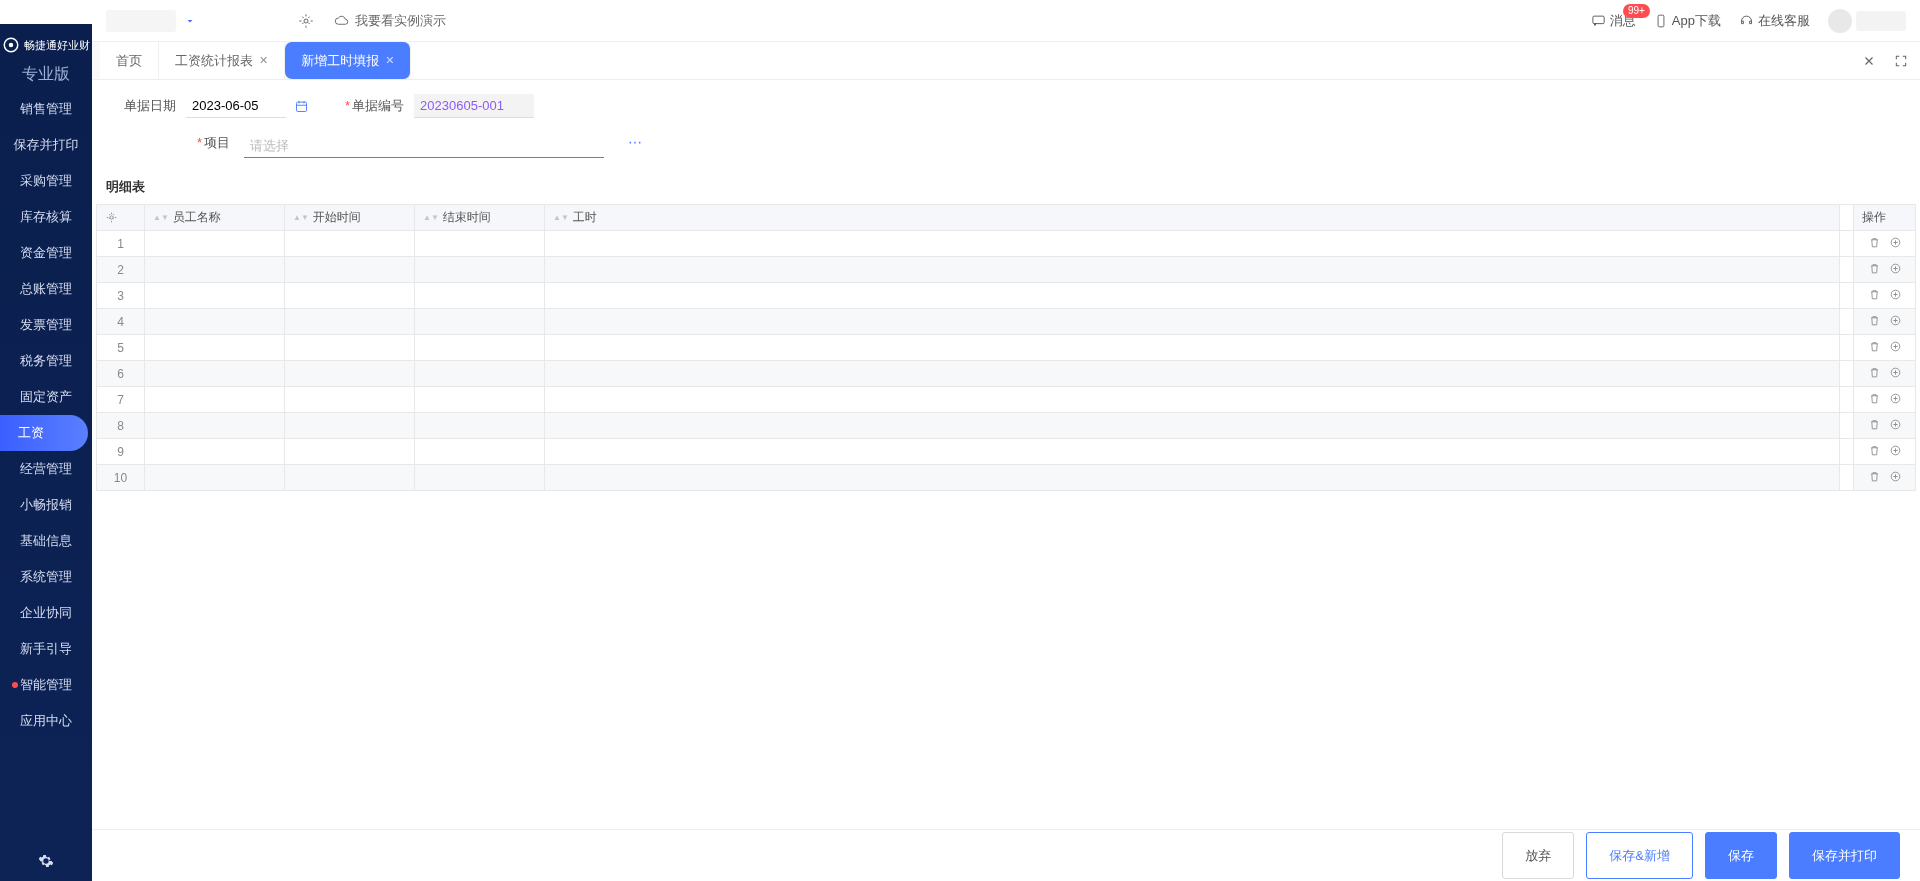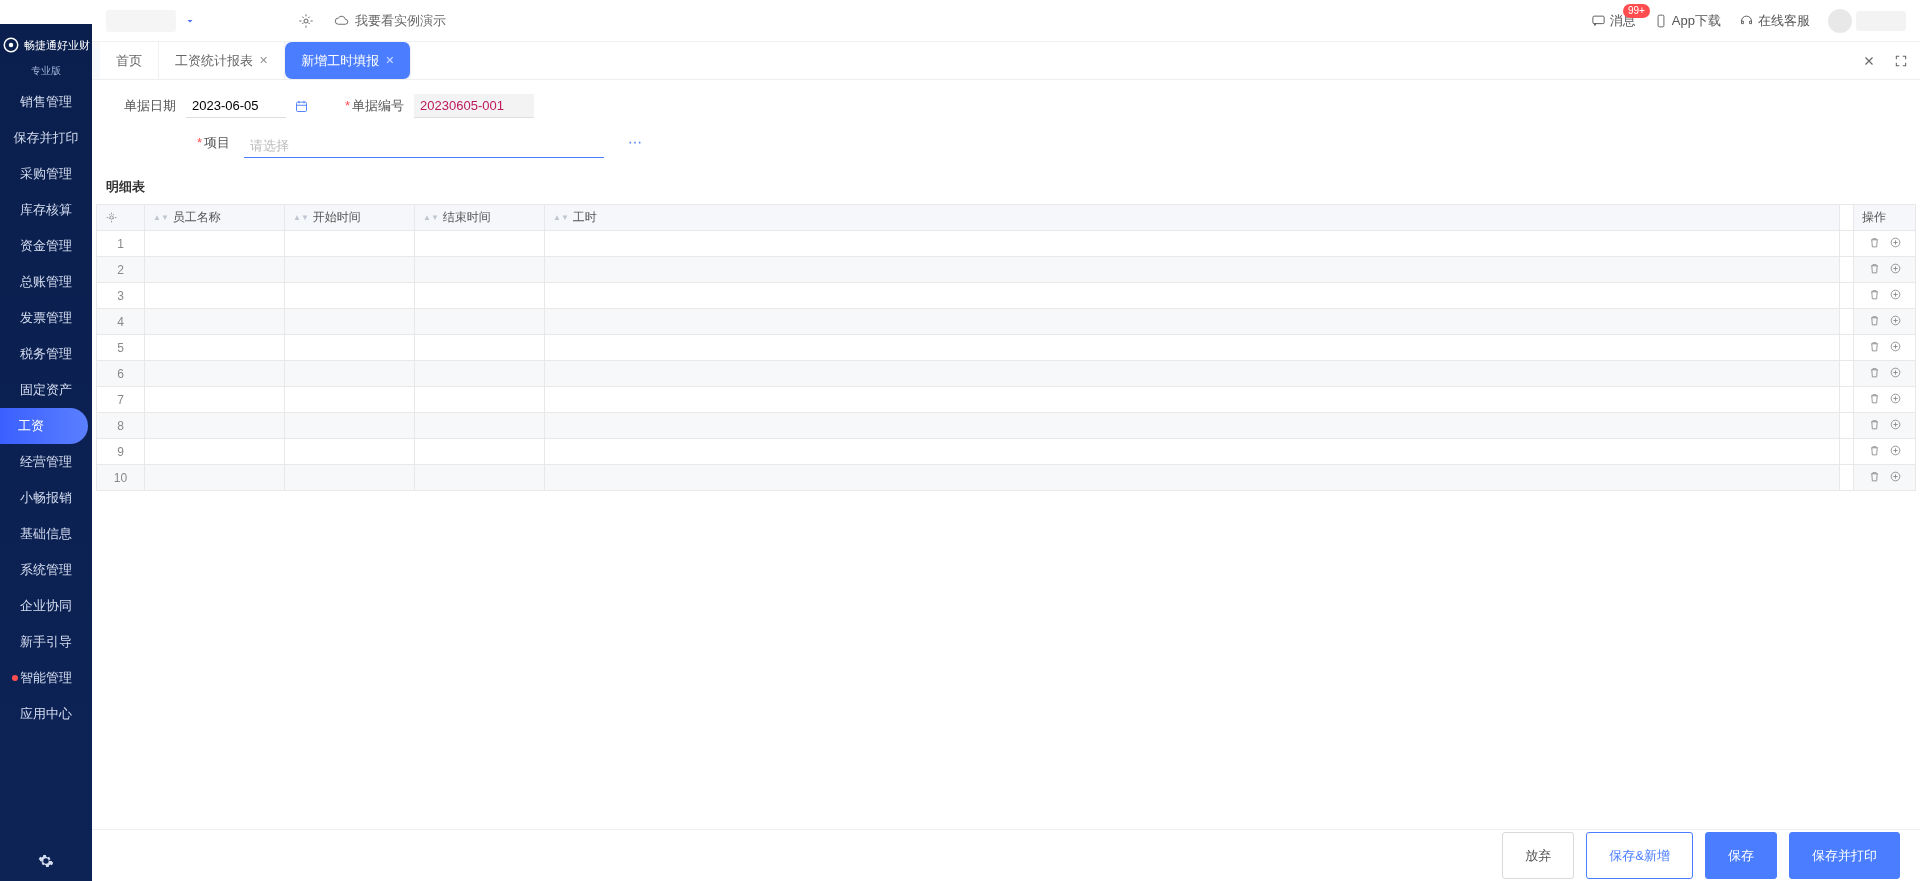--- a/index.html
+++ b/index.html
@@ -4,21 +4,21 @@
 <style>
 * { margin: 0; padding: 0; box-sizing: border-box; }
 body { font-family: "Microsoft YaHei", -apple-system, sans-serif; font-size: 12px; color: #333; background: #fff; overflow: hidden; }
 .app { display: flex; width: 1920px; height: 881px; }
 
 
 .sidebar { width: 92px; background: linear-gradient(180deg, #0a1f4d 0%, #0d2356 100%); color: #e8ecf5; display: flex; flex-direction: column; margin-top: 24px; }
 .logo-area { height: 42px; display: flex; align-items: center; justify-content: center; gap: 4px; padding: 4px 2px; }
 .logo-icon { width: 18px; height: 18px; }
 .logo-text { font-size: 11px; color: #fff; font-weight: 500; }
-.logo-sub { font-size: 10px; color: #9fb0d6; text-align: center; margin-top: -2px; margin-bottom: 6px; }
+.logo-sub { font-size: 16px; color: #9fb0d6; text-align: center; margin-top: -2px; margin-bottom: 6px; }
 .nav-list { flex: 1; display: flex; flex-direction: column; }
 .nav-item { height: 36px; display: flex; align-items: center; justify-content: center; font-size: 13px; color: #d5ddf0; cursor: pointer; position: relative; }
 .nav-item.active { background: linear-gradient(90deg, #3a5fff 0%, #5b7fff 100%); color: #fff; border-radius: 0 20px 20px 0; margin-right: 4px; justify-content: flex-start; padding-left: 18px; }
 .nav-item .dot { width: 6px; height: 6px; background: #ff4d4f; border-radius: 50%; position: absolute; left: 12px; }
 .settings-btn { height: 40px; display: flex; align-items: center; justify-content: center; color: #d5ddf0; }
 
 
 .main { flex: 1; display: flex; flex-direction: column; background: #fff; }
 
 
@@ -46,21 +46,21 @@
 .tabs-tool { width: 22px; height: 22px; display: flex; align-items: center; justify-content: center; cursor: pointer; }
 
 
 .content { flex: 1; display: flex; flex-direction: column; background: #fff; padding: 0 0 0 0; overflow: hidden; }
 .form-row { display: flex; align-items: center; padding: 14px 28px 8px; gap: 36px; }
 .form-item { display: flex; align-items: center; gap: 10px; }
 .form-label { font-size: 13px; color: #555; min-width: 56px; text-align: right; }
 .req { color: #ff4d4f; margin-right: 2px; }
 .form-input { border: none; border-bottom: 1px solid #ddd; padding: 4px 6px; font-size: 13px; width: 150px; outline: none; }
 .form-input.date { width: 100px; }
-.form-input.readonly { background: #f3f3f3; color: #be185d; width: 120px; }
+.form-input.readonly { background: #f3f3f3; color: #8b5cf6; width: 120px; }
 .cal-icon { color: #4a7dff; margin-left: -2px; }
 .form-row2 { display: flex; align-items: center; padding: 8px 28px 14px; }
 .proj-item { display: flex; align-items: flex-start; gap: 14px; }
 .proj-input { border: none; border-bottom: 1px solid #4a7dff; padding: 4px 6px; font-size: 13px; width: 360px; outline: none; }
 .proj-input::placeholder { color: #bbb; }
 .more-dots { color: #4a7dff; margin-left: 10px; cursor: pointer; font-size: 14px; letter-spacing: 1px; }
 
 
 .detail-title { font-size: 13px; font-weight: 600; padding: 6px 14px 8px; color: #333; }
 .table-wrap { flex: 1; overflow: auto; padding: 0 4px; }

